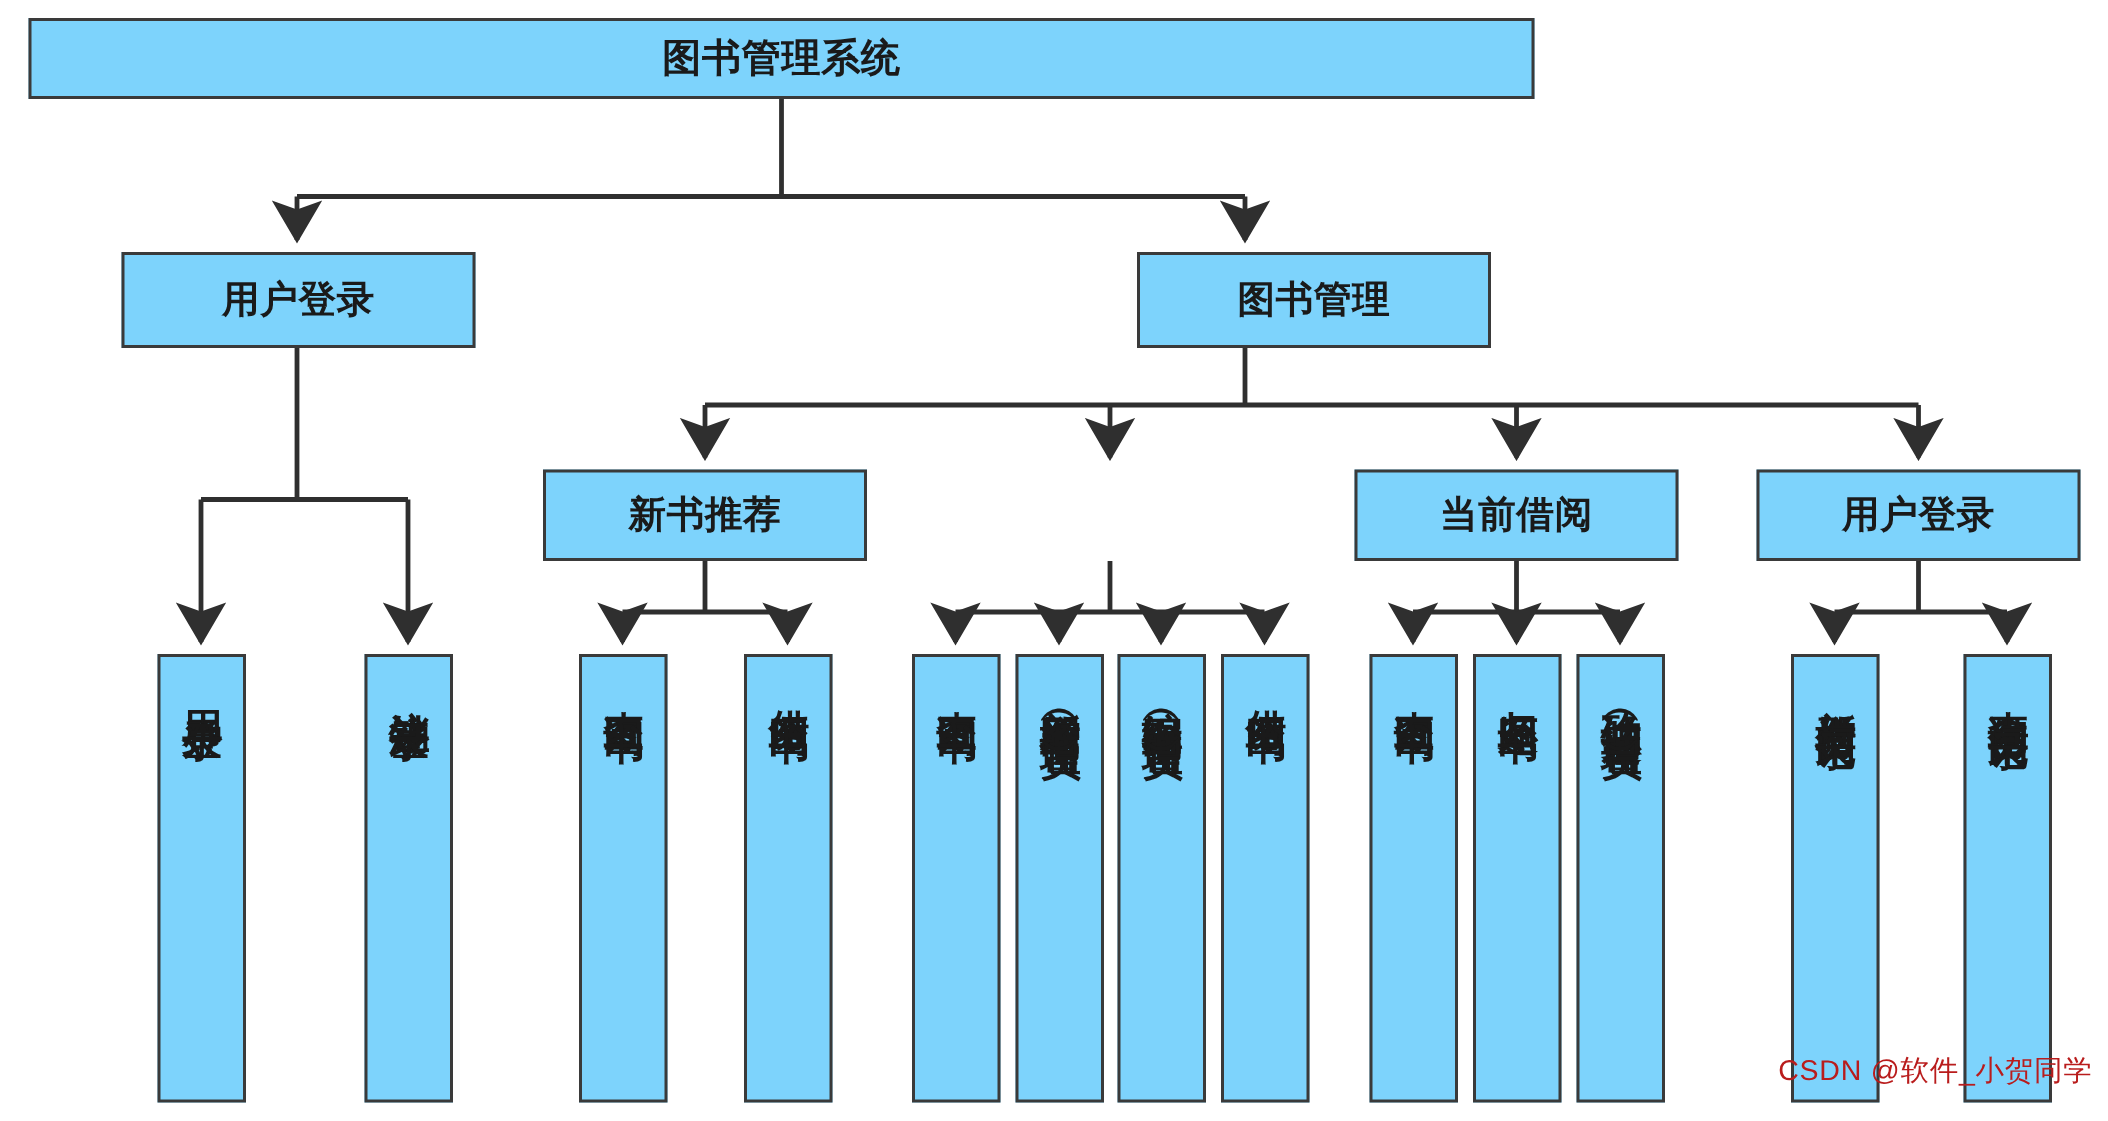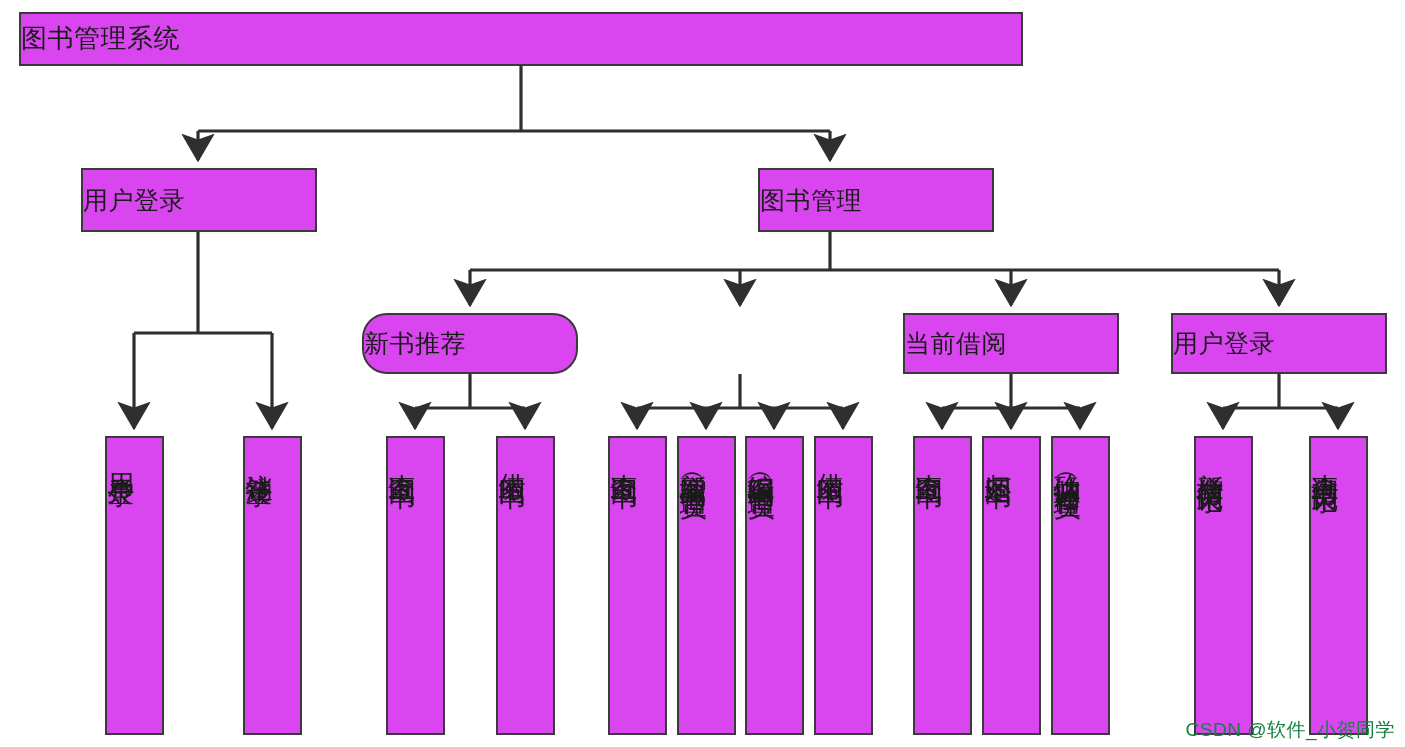--- a/index.html
+++ b/index.html
@@ -20,25 +20,27 @@
   svg#wires {
     position: absolute;
     left: 0;
     top: 0;
     width: 1405px;
     height: 747px;
   }
   .node {
     position: absolute;
     box-sizing: border-box;
-    background: #d946ef;
+    background: #7dd3fc;
     border: 2.5px solid #3a3a3a;
     display: flex;
     align-items: center;
+    justify-content: center;
     color: #1a1a1a;
+    font-weight: bold;
   }
   .node .label {
     display: block;
     text-align: center;
     line-height: 1.14;
     letter-spacing: 0.5px;
     white-space: pre-line;
   }
   .node.horiz .label {
     font-size: 25px;
@@ -53,23 +55,23 @@
     font-size: 27px;
     letter-spacing: 3px;
     line-height: 1;
   }
   .node.root .label {
     font-size: 26px;
   }
   #watermark {
     position: absolute;
     right: 10px;
-    bottom: 4px;
+    bottom: 20px;
     font-size: 19px;
-    color: #15803d;
+    color: #b91c1c;
     letter-spacing: 0.5px;
     user-select: none;
     pointer-events: none;
   }
 </style>
 </head>
 <body>
 
 <div id="diagram-root">
 
@@ -128,21 +130,21 @@
   </div>
 
   <div class="node horiz" style="left:81px; top:168px; width:236px; height:64px;">
     <span class="label">用户登录</span>
   </div>
 
   <div class="node horiz" style="left:712px; top:168px; width:236px; height:64px;margin-left:46px;">
     <span class="label">图书管理</span>
   </div>
 
-  <div class="node horiz" style="left:362px; top:313px; width:216px; height:61px;border-radius:25px;">
+  <div class="node horiz" style="left:362px; top:313px; width:216px; height:61px;">
     <span class="label">新书推荐</span>
   </div>
 
 
   <div class="node horiz" style="left:903px; top:313px; width:216px; height:61px;">
     <span class="label">当前借阅</span>
   </div>
 
   <div class="node horiz" style="left:1171px; top:313px; width:216px; height:61px;">
     <span class="label">用户登录</span>

